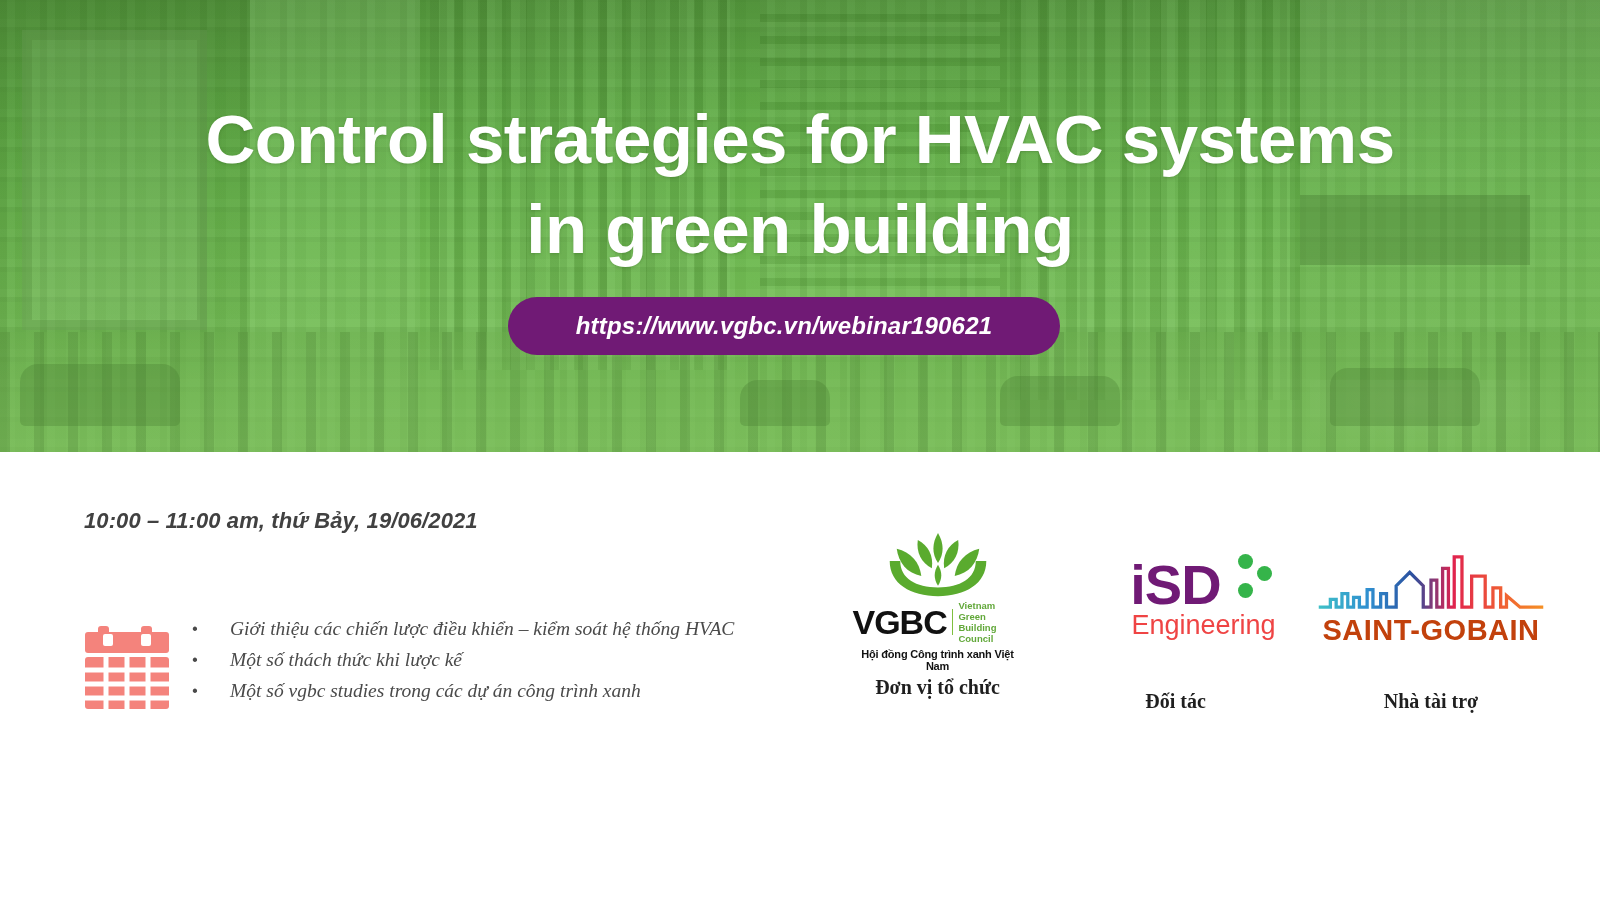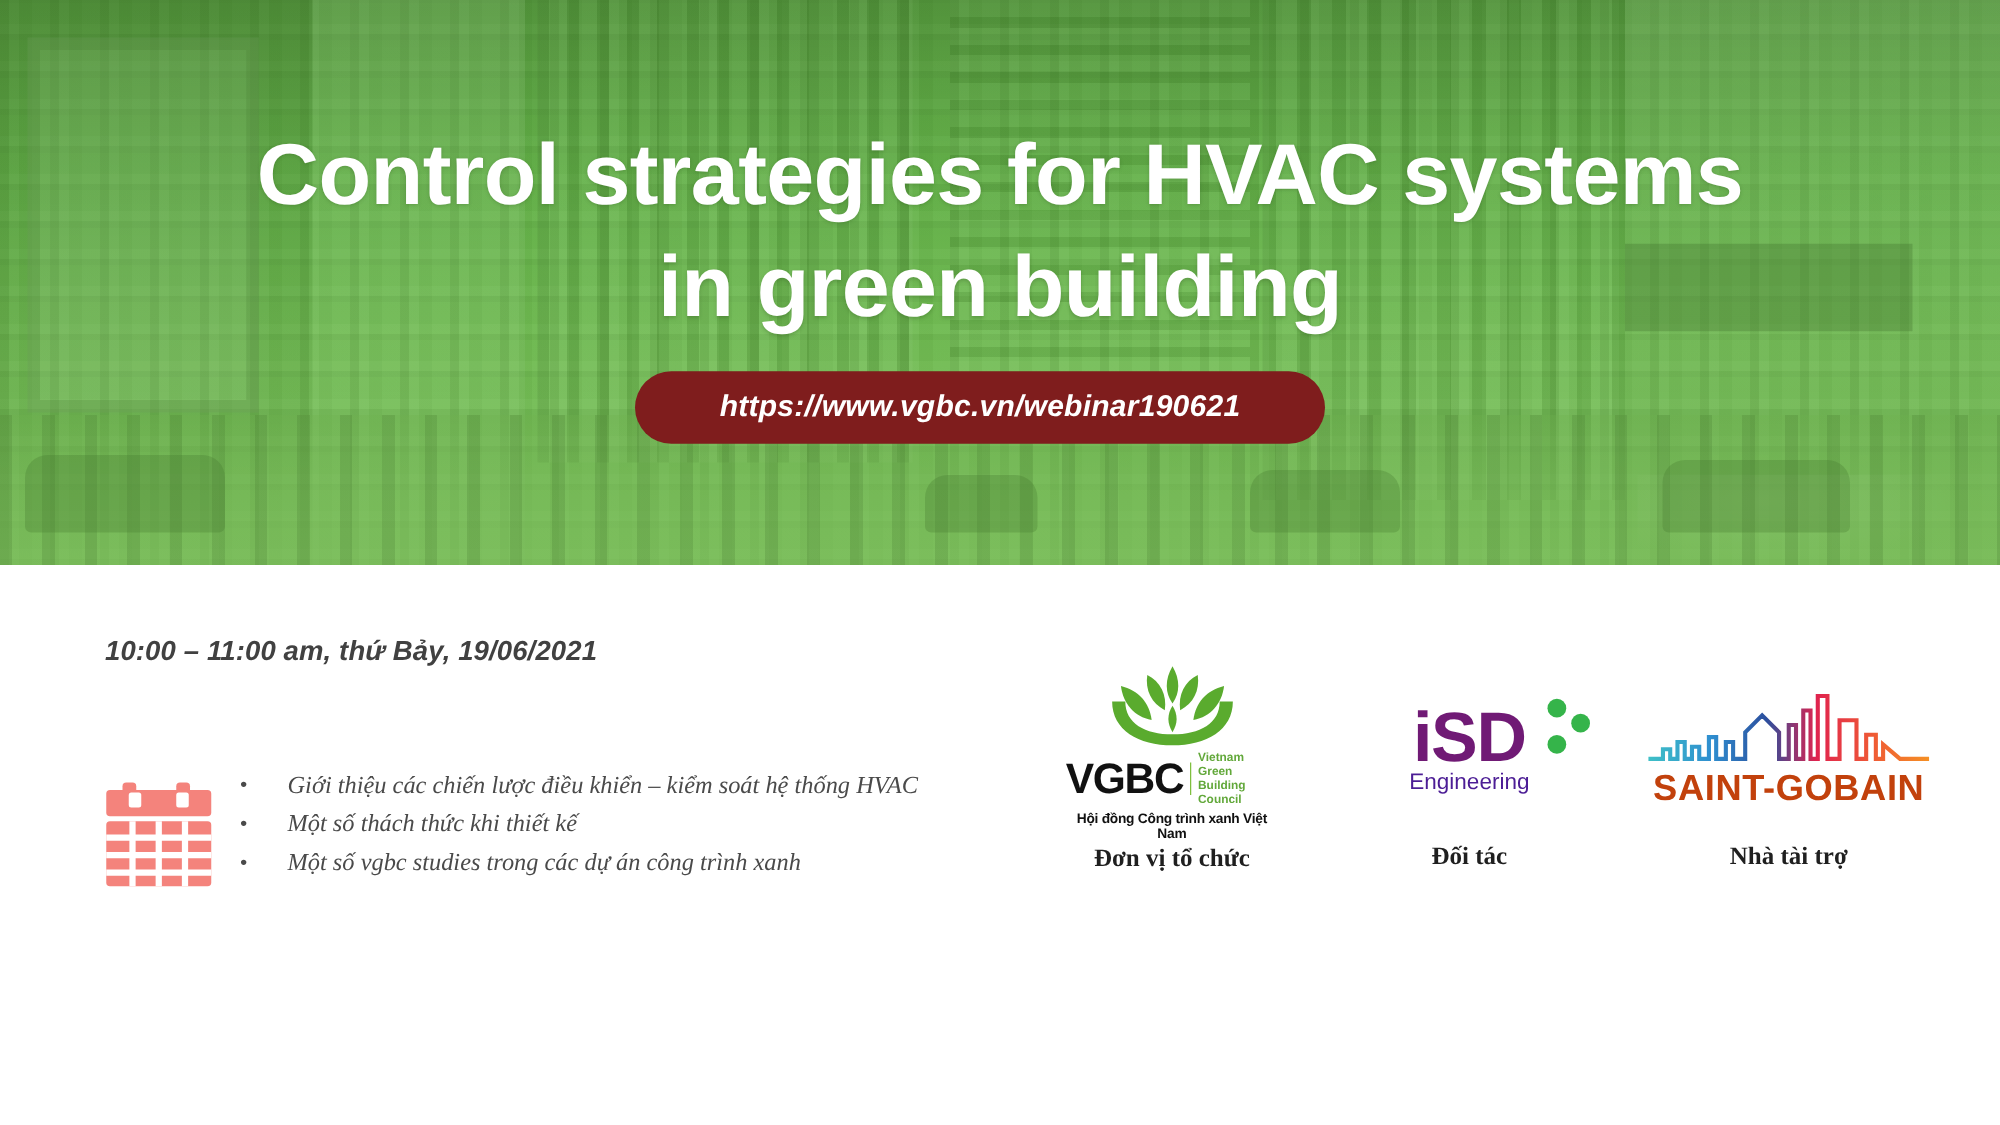--- a/index.html
+++ b/index.html
@@ -86,21 +86,21 @@
     font-weight: 700;
     font-size: 69px; line-height: 90px;
     letter-spacing: -0.5px;
     text-shadow: 0 1px 3px rgba(40,70,25,0.25);
     white-space: pre-line;
   }
 
   .url-pill {
     position: absolute; left: 508px; top: 297px;
     width: 552px; height: 58px;
-    background: #7f1d1d; border-radius: 29px;
+    background: #701a75; border-radius: 29px;
     display: flex; align-items: center; justify-content: center;
     cursor: pointer;
   }
   .url-pill span {
     color: #ffffff; font-style: italic; font-weight: 700;
     font-size: 24px; letter-spacing: 0.2px;
   }
 
   
   .datetime {
@@ -127,37 +127,37 @@
   .sponsors {
     position: absolute; left: 830px; top: 524px; width: 720px; height: 215px;
   }
   .sponsor { position: absolute; text-align: center; }
   .sp-vgbc { left: 0px;   width: 215px; }
   .sp-isd  { left: 238px; width: 215px; }
   .sp-sg   { left: 482px; width: 238px; }
   .sp-logo { height: 150px; display: flex; align-items: center; justify-content: center; }
   .sp-label {
     font-family: "Liberation Serif", serif;
-    font-weight: 700; font-size: 20px; color: #1f1f1f; margin-top: 0;
+    font-weight: 700; font-size: 20px; color: #1f1f1f; margin-top: 16px;
   }
   .sp-vgbc .sp-label { margin-top: 2px; }
 
   
   .vgbc-wrap { width: 170px; text-align: center; }
   .vgbc-text-row { display: flex; align-items: center; justify-content: center; gap: 5px; margin-top: -2px; }
   .vgbc-main { font-weight: 700; font-size: 34px; color: #111; letter-spacing: -1px; line-height: 1; }
   .vgbc-bar { width: 2px; height: 26px; background: #7fbf3f; }
   .vgbc-sub { font-size: 9.5px; line-height: 11px; color: #62a83a; text-align: left; font-weight: 600; }
   .vgbc-vn { font-size: 11px; color: #111; margin-top: 4px; font-weight: 600; letter-spacing: -0.2px; }
 
   
   .isd-wrap { width: 200px; text-align: center; position: relative; }
   .isd-main { font-weight: 700; font-size: 56px; color: #701a75; letter-spacing: -1px;
               line-height: 0.95; font-family: "Liberation Sans", sans-serif; }
-  .isd-eng  { font-weight: 400; font-size: 18px; color: #4c1d95; letter-spacing: 0px; line-height: 1.1; }
+  .isd-eng  { font-weight: 400; font-size: 27px; color: #ef4444; letter-spacing: 0px; line-height: 1.1; text-align: right; }
   .isd-dots { position: absolute; right: 4px; top: -4px; width: 56px; height: 56px; }
   .isd-dot { position: absolute; width: 15px; height: 15px; border-radius: 50%; background: #35b44a; }
 
   
   .sg-wrap { width: 236px; text-align: center; }
   .sg-sky { height: 60px; }
   .sg-name { font-weight: 700; font-size: 29px; color: #c2410c; letter-spacing: 0.5px; line-height: 1.1; }
 </style>
 </head>
 <body>
@@ -216,21 +216,21 @@
     </svg>
   </div>
 
   <div class="bullets">
     <div class="bullet-row">
       <span class="bullet-dot">•</span>
       <span class="bullet-text">Giới thiệu các chiến lược điều khiển – kiểm soát hệ thống HVAC</span>
     </div>
     <div class="bullet-row">
       <span class="bullet-dot">•</span>
-      <span class="bullet-text">Một số thách thức khi thiết kế</span>
+      <span class="bullet-text">Một số thách thức khi lược kế</span>
     </div>
     <div class="bullet-row">
       <span class="bullet-dot">•</span>
       <span class="bullet-text">Một số vgbc studies trong các dự án công trình xanh</span>
     </div>
   </div>
 
   <div class="sponsors">
 
     <div class="sponsor sp-vgbc">

